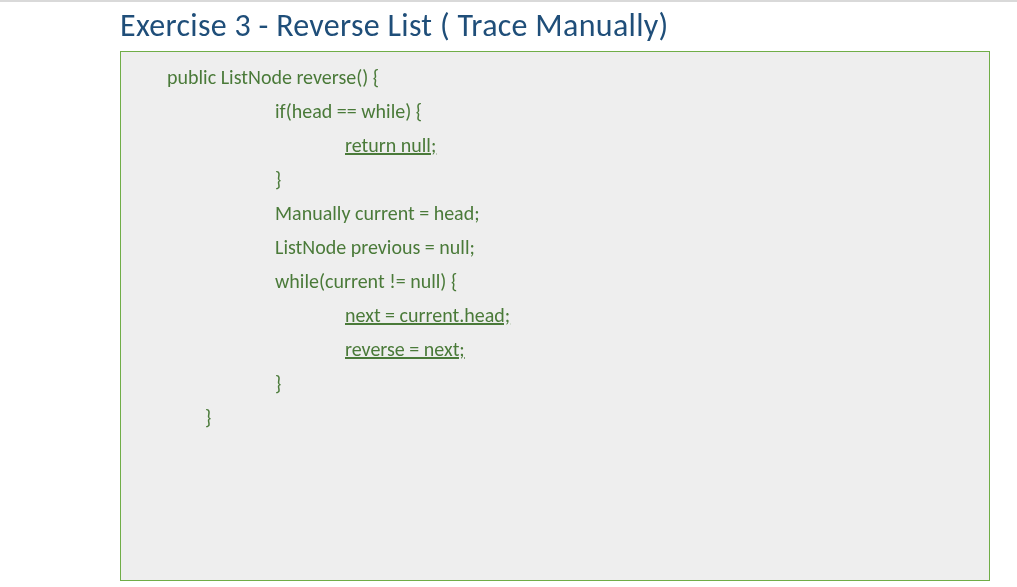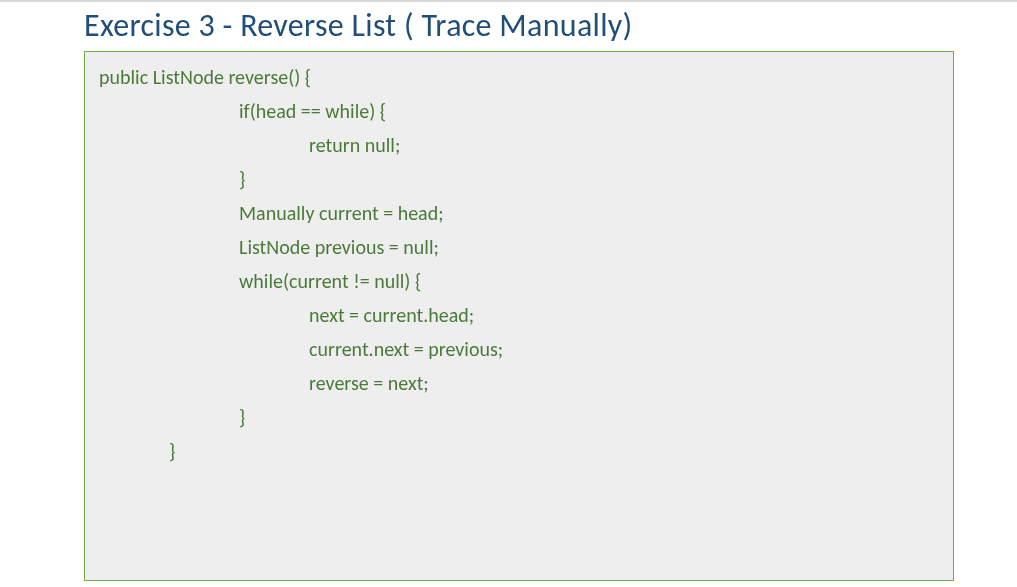--- a/index.html
+++ b/index.html
@@ -13,21 +13,21 @@
       width: 1017px;
       height: 587px;
       overflow: hidden;
     }
     .top-border {
       width: 100%;
       height: 2px;
       background: #d9d9d9;
     }
     .container {
-      padding: 4px 0 0 84px;
+      padding: 4px 0 0 120px;
     }
     .heading {
       color: #1f4e79;
       font-size: 32px;
       font-weight: normal;
       font-family: Calibri, Arial, sans-serif;
       margin-bottom: 6px;
       letter-spacing: 0.3px;
     }
     .code-box {
@@ -39,39 +39,38 @@
       font-family: Calibri, Arial, sans-serif;
       font-size: 20px;
       line-height: 1.7;
       color: #4a7a39;
     }
     .code-line {
       white-space: pre;
       color: #4a7a39;
     }
     .indent-1 { padding-left: 140px; }
-    .indent-2 { padding-left: 210px; }
-    .indent-0 { padding-left: 0px; }
+    .indent-2 { padding-left: 210px; text-decoration: underline; }
+    .indent-0 { padding-left: 0px; margin-left: 32px; }
     .indent-close { padding-left: 70px; }
   </style>
 </head>
 <body>
 
 <div class="top-border"></div>
 
 <div class="container">
   <h1 class="heading">Exercise 3 - Reverse List ( Trace Manually)</h1>
 
   <div class="code-box">
     <div class="code-line indent-0">public ListNode reverse() {</div>
     <div class="code-line indent-1">if(head == while) {</div>
     <div class="code-line indent-2">return null;</div>
     <div class="code-line indent-1">}</div>
     <div class="code-line indent-1">Manually current = head;</div>
     <div class="code-line indent-1">ListNode previous = null;</div>
     <div class="code-line indent-1">while(current != null) {</div>
     <div class="code-line indent-2">next = current.head;</div>
-    <div class="code-line indent-2">current.next = previous;</div>
     <div class="code-line indent-2">reverse = next;</div>
     <div class="code-line indent-1">}</div>
     <div class="code-line indent-close">}</div>
   </div>
 </div>
 
 </body></html>

